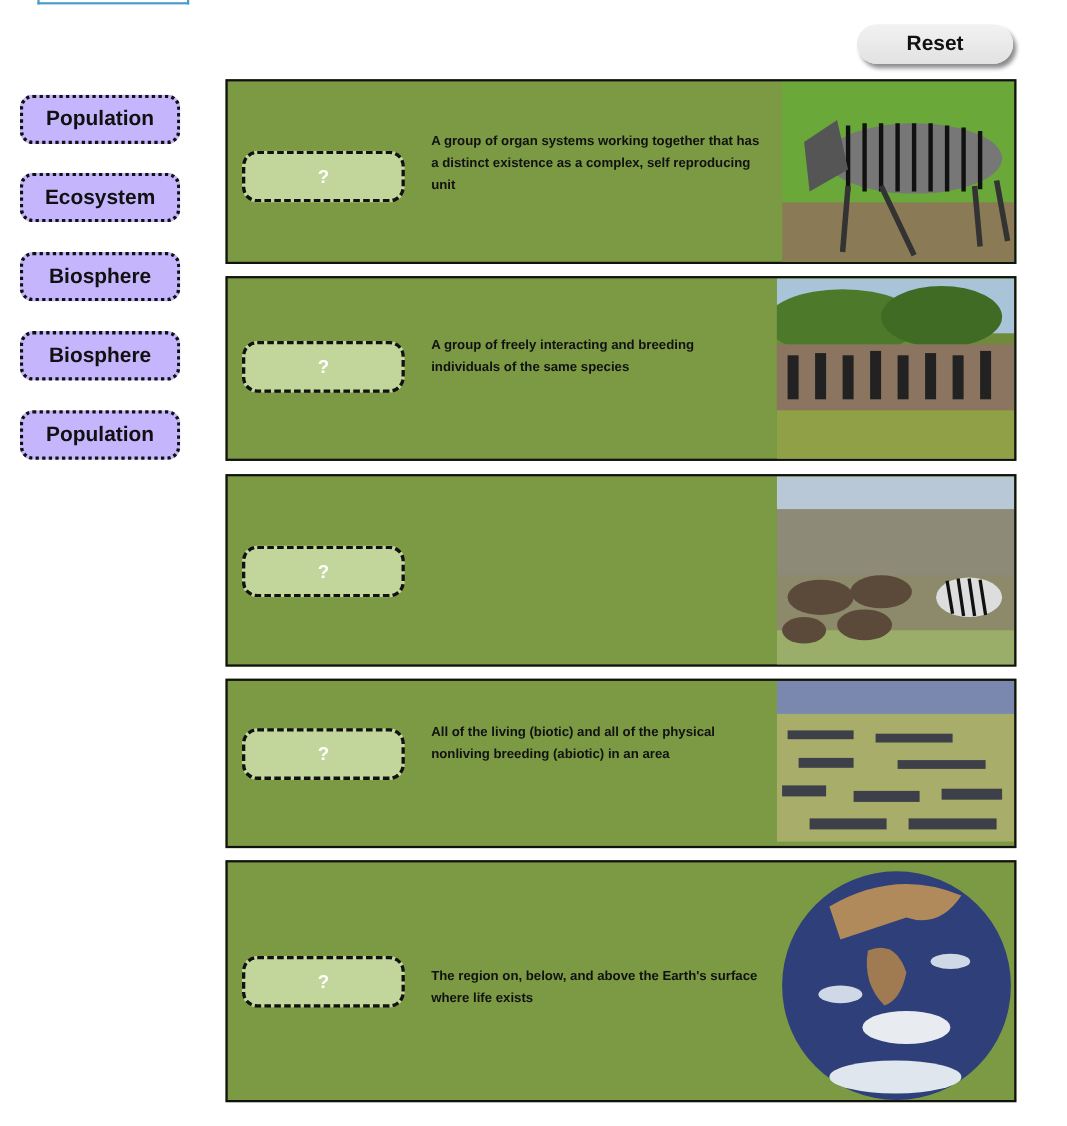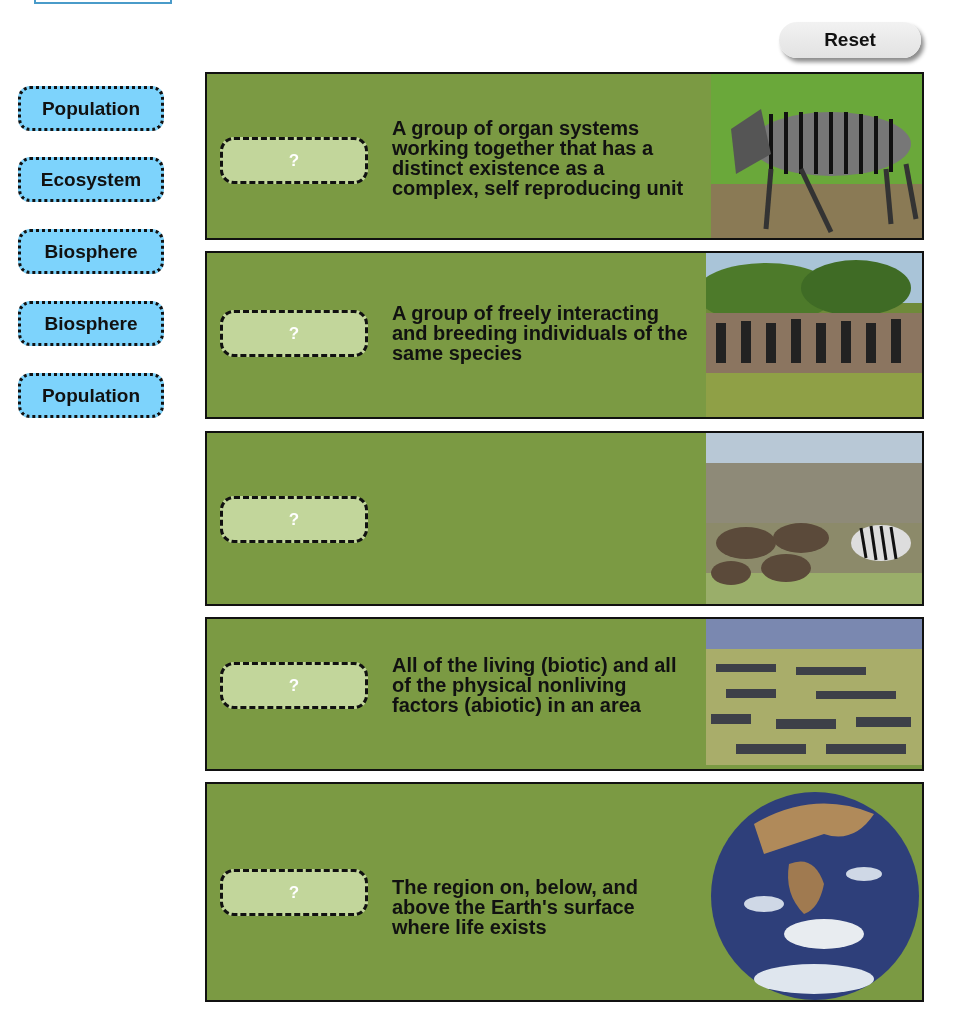--- a/index.html
+++ b/index.html
@@ -6,30 +6,30 @@
   body { width:970px; height:1024px; position:relative; overflow:hidden;
          font-family:"Liberation Sans", sans-serif; }
   .top-frame { position:absolute; left:34px; top:-4px; width:134px; height:6px;
                border:2px solid #4a9bc9; border-top:none; background:#fff; }
   .reset-btn { position:absolute; left:779px; top:22px; width:142px; height:36px;
                background:linear-gradient(#f2f2f2,#e2e2e2); border-radius:18px;
                box-shadow:3px 4px 4px rgba(0,0,0,0.45);
                display:flex; align-items:center; justify-content:center;
                font-weight:bold; font-size:19px; color:#111; cursor:pointer; }
   .label-card { position:absolute; left:18px; width:146px; height:45px;
-                background:#7dd3fc; border:3px dotted #111; border-radius:12px;
+                background:#c4b5fd; border:3px dotted #111; border-radius:12px;
                 display:flex; align-items:center; justify-content:center;
                 font-weight:bold; font-size:19px; color:#111; box-sizing:border-box; cursor:grab; }
   .row { position:absolute; left:205px; width:719px; background:#7b9a43;
          border:2px solid #111; box-sizing:border-box; overflow:hidden; }
   .drop { position:absolute; left:13px; width:148px; height:47px; box-sizing:border-box;
           background:#c2d69b; border:3px dashed #111; border-radius:14px;
           display:flex; align-items:center; justify-content:center;
           color:#fff; font-weight:bold; font-size:17px; cursor:pointer; }
-  .desc { position:absolute; left:185px; width:300px; font-weight:bold; font-size:20px;
+  .desc { position:absolute; left:185px; width:300px; font-weight:bold; font-size:12px;
           line-height:20px; color:#111; }
   .photo { position:absolute; right:0; top:0; bottom:0; overflow:hidden; }
 </style>
 </head>
 <body>
 
 <div class="top-frame"></div>
 
 <div class="reset-btn">Reset</div>
 
@@ -116,21 +116,21 @@
           <line x1="165" y1="93" x2="170" y2="127"></line>
         <line x1="175" y1="93" x2="180" y2="127"></line>
           <line x1="185" y1="94" x2="190" y2="126"></line>
       </g>
     </svg>
   </div>
 </div>
 
 <div class="row" style="top:617px;height:154px">
   <div class="drop" style="top:43px">?</div>
-  <div class="desc" style="top:36px">All of the living (biotic) and all of the physical nonliving factors (abiotic) in an area</div>
+  <div class="desc" style="top:36px">All of the living (biotic) and all of the physical nonliving breeding (abiotic) in an area</div>
   <div class="photo" style="width:216px;bottom:4px">
     <svg width="216" height="148" viewBox="0 0 216 148">
       <rect width="216" height="148" fill="#a9ad6a"></rect>
       <rect width="216" height="30" fill="#7a88b0"></rect>
       <g fill="#3d4048">
         <rect x="10" y="45" width="60" height="8"></rect>
           <rect x="90" y="48" width="70" height="8"></rect>
         <rect x="20" y="70" width="50" height="9"></rect>
           <rect x="110" y="72" width="80" height="8"></rect>
         <rect x="5" y="95" width="40" height="10"></rect>

